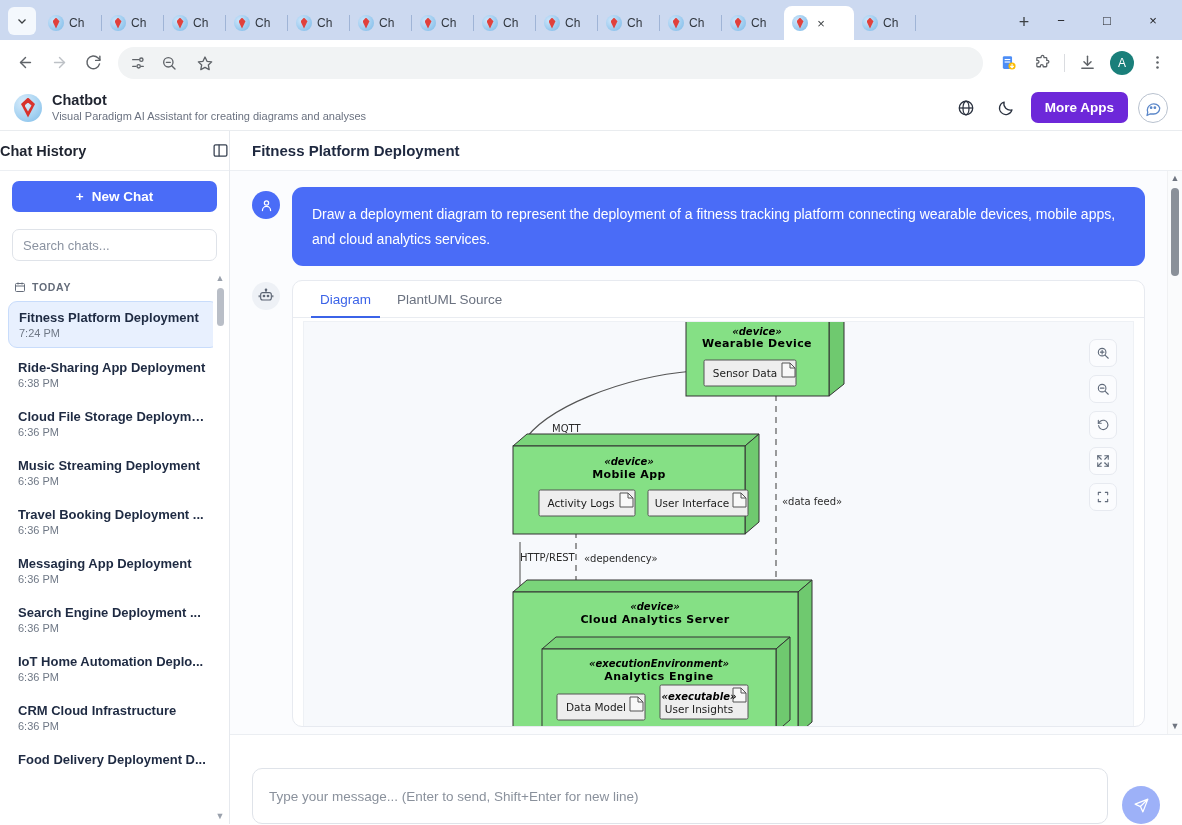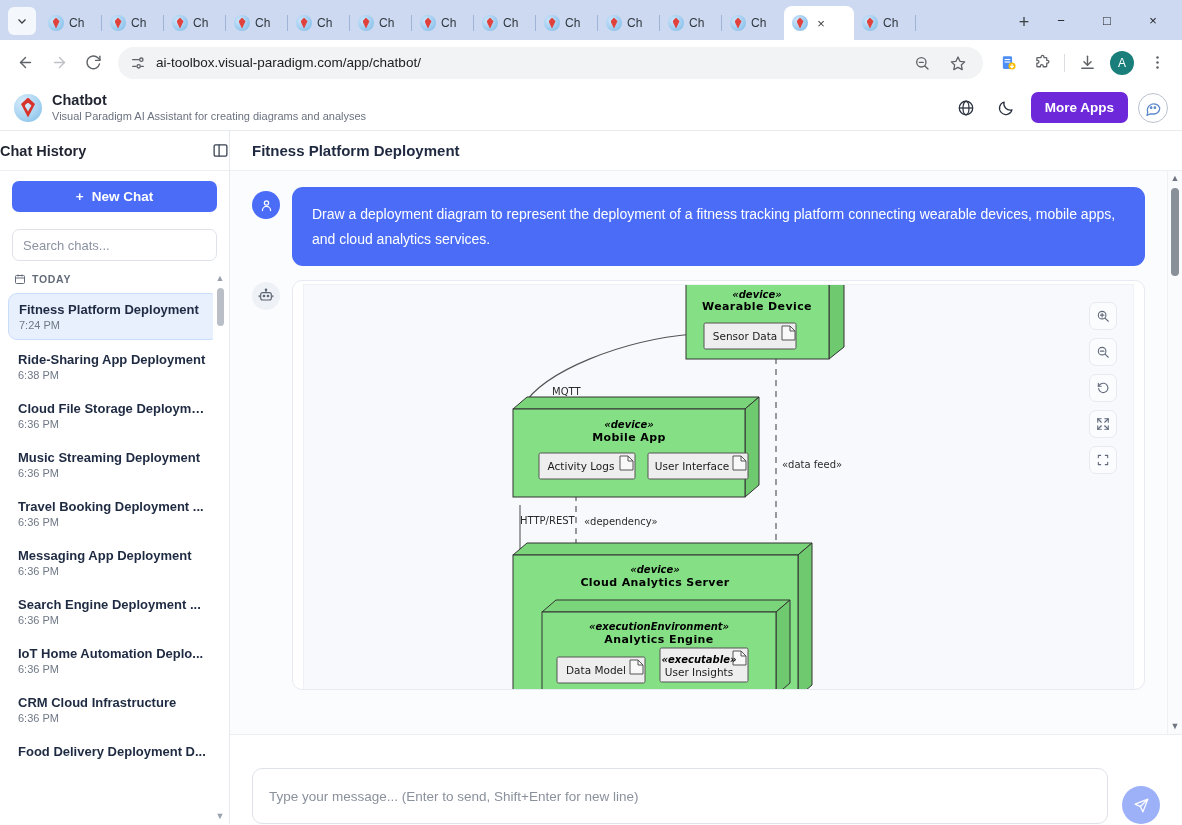--- a/index.html
+++ b/index.html
@@ -214,21 +214,21 @@
     width: 100%; height: 31px;
     background: #4a6cf7;
     color: #fff;
     border: none; border-radius: 7px;
     font-size: 13.5px; font-weight: 700;
     display: flex; align-items: center; justify-content: center;
     gap: 8px; cursor: pointer;
     font-family: inherit;
   }
   .search-box {
-    margin: 9px 12px 0;
+    margin: 9px 12px 8px;
     height: 32px;
     border: 1px solid #dfe3e9;
     border-radius: 7px;
     display: flex; align-items: center;
     padding: 0 10px;
   }
   .search-box input {
     border: none; outline: none;
     font-size: 13px; color: #3a4250;
     width: 100%;
@@ -548,21 +548,20 @@
       </svg>
   </div>
   <div class="omnibox">
     <svg class="site-icon" viewBox="0 0 24 24" fill="none" stroke="#5f6368" stroke-width="2" stroke-linecap="round">
         <line x1="4" y1="7" x2="13" y2="7"></line>
         <circle cx="17" cy="7" r="2.5"></circle>
         <line x1="4" y1="17" x2="9" y2="17"></line>
         <circle cx="13" cy="17" r="2.5"></circle>
         <line x1="17" y1="17" x2="20" y2="17"></line>
       </svg>
-    <span class="url-text">ai-toolbox.visual-paradigm.com/app/chatbot/</span>
     <div class="omni-icon">
       <svg viewBox="0 0 24 24" fill="none" stroke="currentColor" stroke-width="2" stroke-linecap="round">
           <circle cx="11" cy="11" r="7"></circle>
           <line x1="16" y1="16" x2="21" y2="21"></line>
           <line x1="8" y1="11" x2="14" y2="11"></line>
         </svg>
     </div>
     <div class="omni-icon">
       <svg viewBox="0 0 24 24" fill="none" stroke="currentColor" stroke-width="2" stroke-linejoin="round">
           <polygon points="12 3 15 9.5 22 10.3 17 15 18.3 22 12 18.6 5.7 22 7 15 2 10.3 9 9.5"></polygon>
@@ -733,20 +732,24 @@
                 <rect x="4" y="7" width="16" height="11" rx="3"></rect>
                 <line x1="12" y1="3" x2="12" y2="7"></line>
                 <circle cx="12" cy="2.6" r="1.1" fill="currentColor"></circle>
                 <circle cx="9" cy="12" r="1.2" fill="currentColor"></circle>
                 <circle cx="15" cy="12" r="1.2" fill="currentColor"></circle>
                 <line x1="1.8" y1="11" x2="1.8" y2="14"></line>
                 <line x1="22.2" y1="11" x2="22.2" y2="14"></line>
               </svg>
           </div>
           <div class="bot-card">
+            <div class="tabs-row" id="diagram-tabs">
+                <div class="dtab active">Diagram</div>
+                <div class="dtab">PlantUML Source</div>
+              </div>
             <div class="diagram-stage">
               <div class="diagram-canvas">
                 <svg width="810" height="405" viewBox="0 0 810 405">
 
                   <path d="M389 49 C 320 55, 240 85, 218 122" fill="none" stroke="#555" stroke-width="1.2"></path>
                   <text class="uml-edge" x="248" y="110">MQTT</text>
 
                   <line x1="472" y1="62" x2="472" y2="305" stroke="#666" stroke-width="1.3" stroke-dasharray="6 5"></line>
                   <polygon points="472,312 468,302 476,302" fill="#444"></polygon>
                   <text class="uml-edge" x="478" y="183">«data feed»</text>

